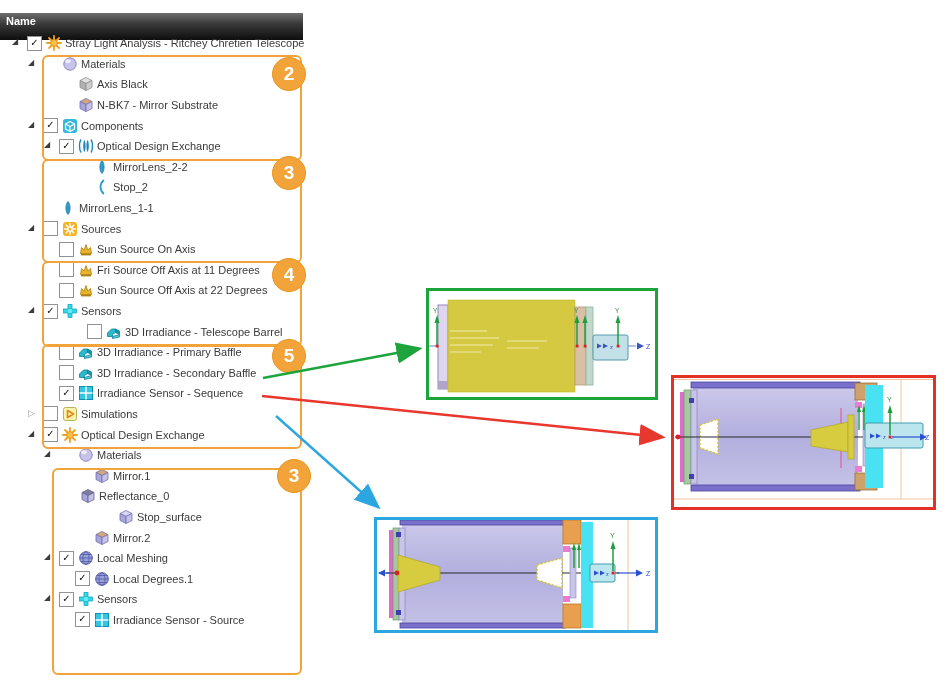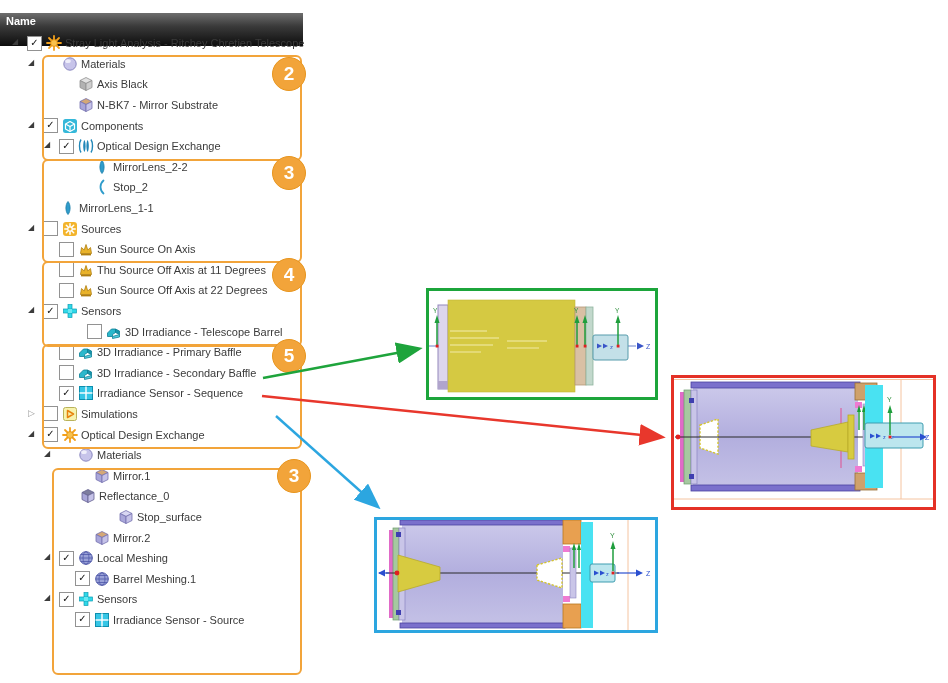--- a/index.html
+++ b/index.html
@@ -1,20 +1,20 @@
 <!DOCTYPE html>
 <html><head>
 <meta charset="utf-8">
 <style>
   html,body{margin:0;padding:0;background:#fff;}
   .stage{position:relative;width:948px;height:683px;background:#fff;overflow:hidden;
          font-family:"Liberation Sans",sans-serif;}
 
   
-  .colhdr{position:absolute;left:0;top:13px;width:303px;height:33px;box-sizing:border-box;
+  .colhdr{position:absolute;left:0;top:13px;width:303px;height:27px;box-sizing:border-box;
           background:linear-gradient(#6e6e6e,#3a3a3a 40%,#0d0d0d);
           color:#fff;font-size:11px;font-weight:bold;line-height:17px;padding-left:6px;z-index:2;}
   #rows{position:absolute;left:0;top:33px;width:340px;z-index:2;}
   .tree-row{display:flex;align-items:center;height:20.6px;box-sizing:border-box;}
   .tri{width:15px;flex:none;font-family:"DejaVu Sans",sans-serif;font-size:8px;color:#3c3c3c;
        line-height:10px;transform:translateY(-1px);}
   .tri.closed{color:#9a9a9a;font-size:9px;}
   .cb{width:13px;height:13px;flex:none;margin-right:4px;border:1px solid #929292;background:#fff;
       font-family:"DejaVu Sans",sans-serif;font-size:10px;line-height:12px;text-align:center;
       color:#111;font-weight:bold;}
@@ -191,21 +191,21 @@
       </div>
       <div class="tree-row" style="padding-left: 44px;">
         <span class="tri"></span>
         <span class="cb"></span>
         <span class="icon">
           <svg viewBox="0 0 16 16">
             <path d="M2.5,12.5 L3.5,6.5 L6.2,9 L8,3.5 L9.8,9 L12.5,6.5 L13.5,12.5 Z" fill="#e9b32a" stroke="#b07f10" stroke-width="0.8"></path>
             <line x1="3" y1="13.6" x2="13" y2="13.6" stroke="#b07f10" stroke-width="1.6"></line>
           </svg>
         </span>
-        <span class="label">Thu Source Off Axis at 11 Degrees</span>
+        <span class="label">Fri Source Off Axis at 11 Degrees</span>
       </div>
       <div class="tree-row" style="padding-left: 44px; align-items: center;">
         <span class="tri"></span>
         <span class="cb"></span>
         <span class="icon">
           <svg viewBox="0 0 16 16">
             <path d="M2.5,12.5 L3.5,6.5 L6.2,9 L8,3.5 L9.8,9 L12.5,6.5 L13.5,12.5 Z" fill="#e9b32a" stroke="#b07f10" stroke-width="0.8"></path>
             <line x1="3" y1="13.6" x2="13" y2="13.6" stroke="#b07f10" stroke-width="1.6"></line>
           </svg>
         </span>
@@ -398,21 +398,21 @@
           <svg viewBox="0 0 16 16">
             <circle cx="8" cy="8" r="6.3" fill="#9aa2d8" stroke="#4f58a8" stroke-width="1"></circle>
             <g fill="none" stroke="#4f58a8" stroke-width="0.8">
               <ellipse cx="8" cy="8" rx="3" ry="6.3"></ellipse>
               <line x1="1.7" y1="8" x2="14.3" y2="8"></line>
               <line x1="2.6" y1="4.5" x2="13.4" y2="4.5"></line>
               <line x1="2.6" y1="11.5" x2="13.4" y2="11.5"></line>
             </g>
           </svg>
         </span>
-        <span class="label">Barrel Meshing.1</span>
+        <span class="label">Local Degrees.1</span>
       </div>
       <div class="tree-row" style="padding-left: 44px;">
         <span class="tri">◢</span>
         <span class="cb">✓</span>
         <span class="icon">
           <svg viewBox="0 0 16 16">
             <g fill="#2fd8e8" stroke="#0d9fb5" stroke-width="0.7">
               <rect x="6" y="1.5" width="4" height="13"></rect>
               <rect x="1.5" y="6" width="13" height="4"></rect>
             </g>

